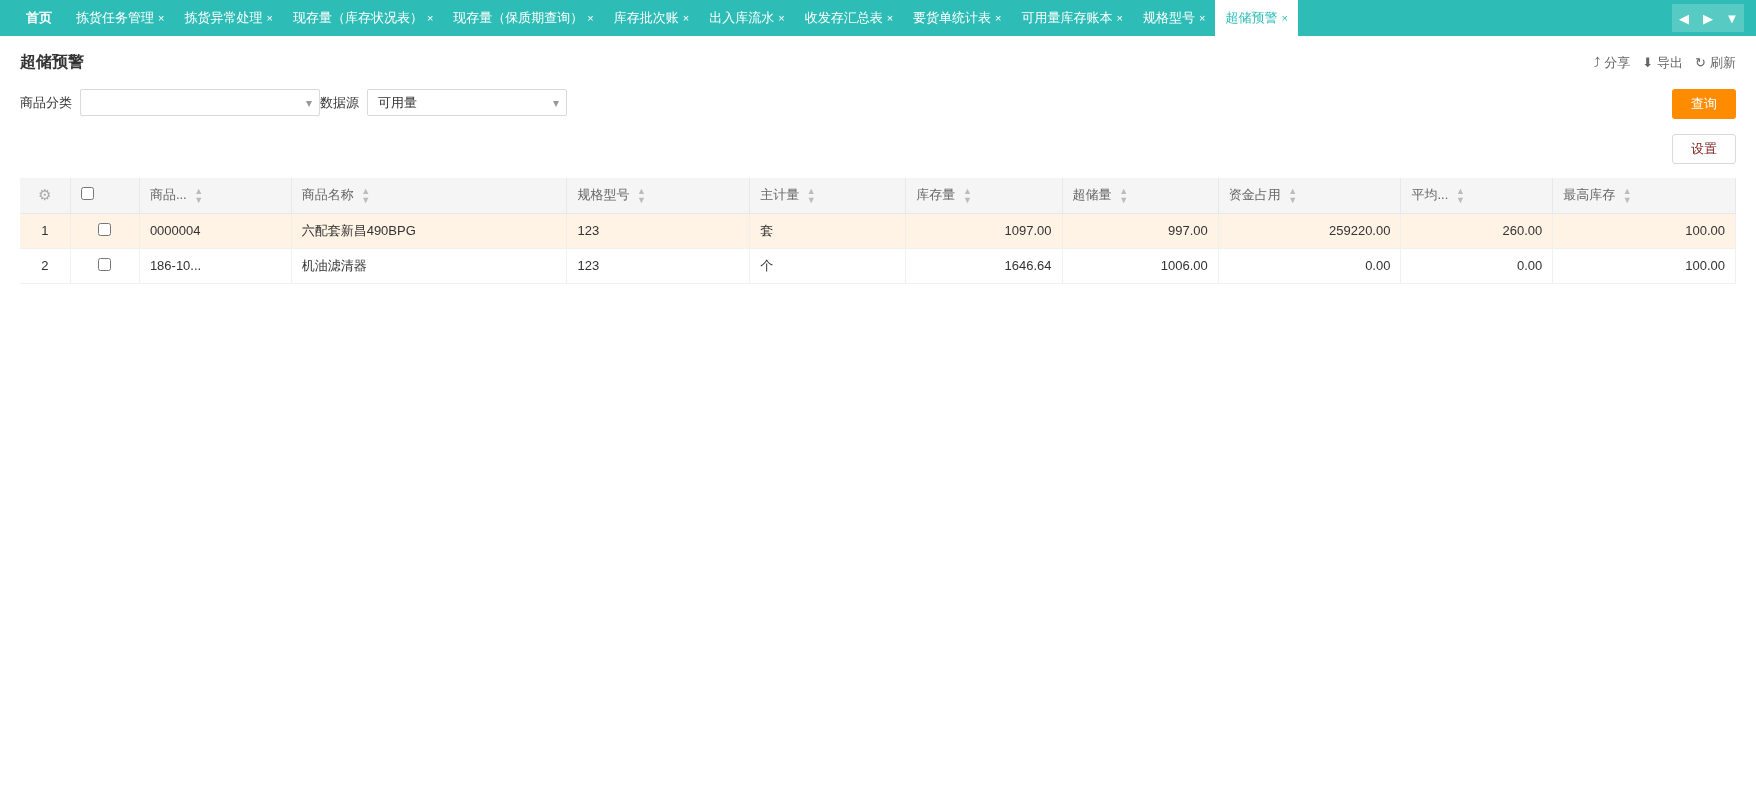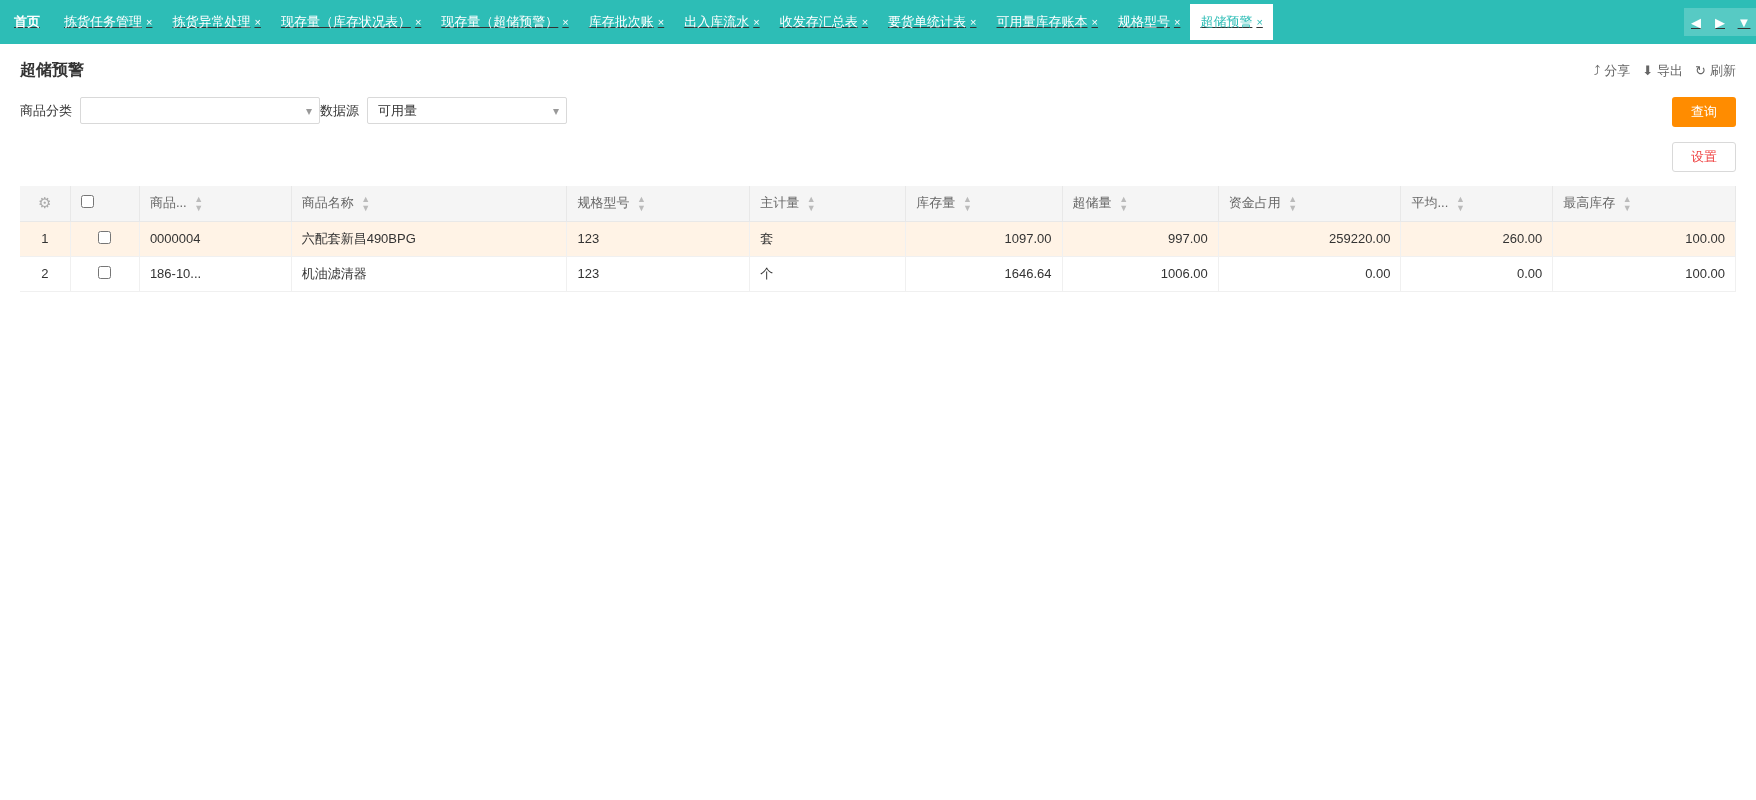--- a/index.html
+++ b/index.html
@@ -3,24 +3,23 @@
   <meta charset="utf-8">
   <style>
     * { margin: 0; padding: 0; box-sizing: border-box; }
     body { font-family: 'Microsoft YaHei', Arial, sans-serif; font-size: 13px; background: #f5f5f5; color: #333; }
 
     
     .top-nav {
       background: #2dbdb6;
       display: flex;
       align-items: center;
-      height: 44px;
-      padding: 0 0;
+      height: 36px;
+      padding: 0 12px;
       overflow: hidden;
-      text-decoration: underline;
     }
     .top-nav .nav-item {
       display: flex;
       align-items: center;
       padding: 0 10px;
       height: 36px;
       color: #fff;
       font-size: 13px;
       white-space: nowrap;
       cursor: pointer;
@@ -149,21 +148,21 @@
       background: #ff8c00;
       color: #fff;
       border: none;
       border-radius: 3px;
       padding: 6px 18px;
       cursor: pointer;
       font-size: 13px;
     }
     .btn-settings {
       background: #fff;
-      color: #ef4444;
+      color: #7f1d1d;
       border: 1px solid #d9d9d9;
       border-radius: 3px;
       padding: 5px 18px;
       cursor: pointer;
       font-size: 13px;
     }
 
     
     .data-table {
       width: 100%;
@@ -226,21 +225,21 @@
   </div>
   <div class="nav-item">
     <span>拣货异常处理</span>
     <span class="close-btn">×</span>
   </div>
   <div class="nav-item">
     <span>现存量（库存状况表）</span>
     <span class="close-btn">×</span>
   </div>
   <div class="nav-item">
-    <span>现存量（超储预警）</span>
+    <span>现存量（保质期查询）</span>
     <span class="close-btn">×</span>
   </div>
   <div class="nav-item">
     <span>库存批次账</span>
     <span class="close-btn">×</span>
   </div>
   <div class="nav-item">
     <span>出入库流水</span>
     <span class="close-btn">×</span>
   </div>

